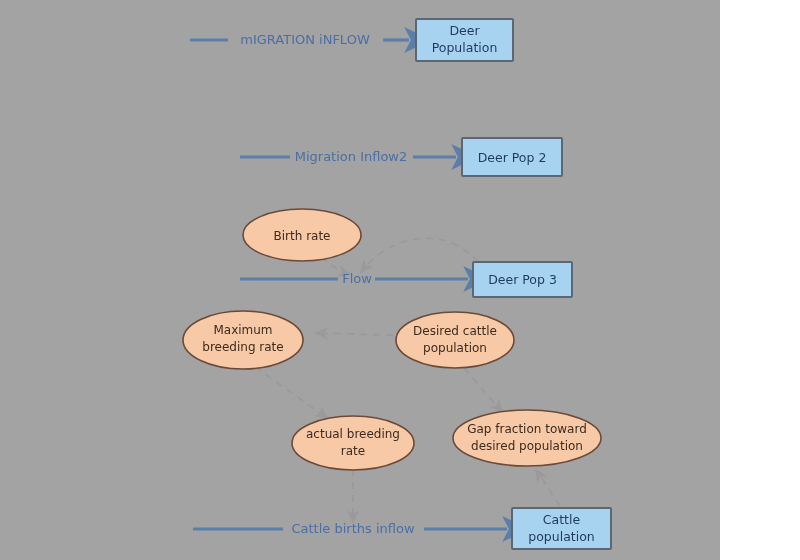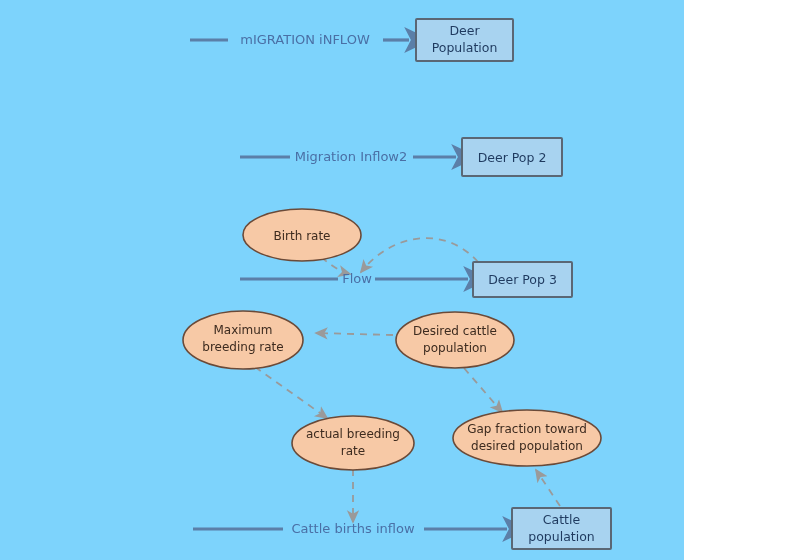--- a/index.html
+++ b/index.html
@@ -5,25 +5,24 @@
   html, body {
     margin: 0;
     padding: 0;
     background: #ffffff;
   }
   body {
     font-family: "DejaVu Sans", sans-serif;
   }
   #canvas {
     position: relative;
-    width: 641px;
+    width: 720px;
     height: 560px;
-    background: #7dd3fc;
+    background: #a3a3a3;
     overflow: hidden;
-    padding-left: 43px;
   }
   #diagram-svg {
     position: absolute;
     left: 0;
     top: 0;
     width: 800px;
     height: 560px;
   }
   .stock-label {
     font-family: "DejaVu Sans", sans-serif;

